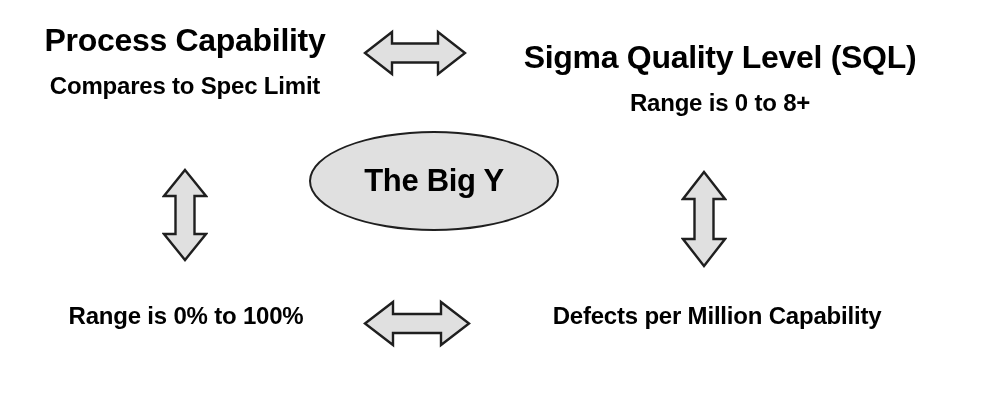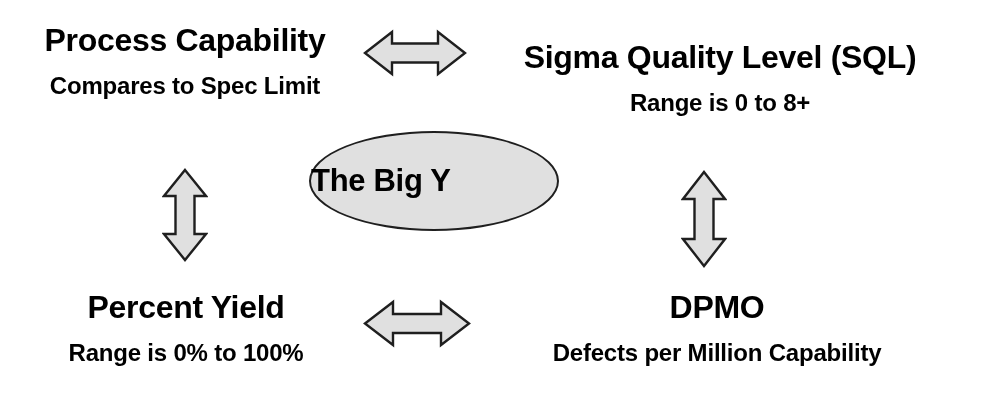--- a/index.html
+++ b/index.html
@@ -27,21 +27,21 @@
   .node .sub{
     font-size:24px;font-weight:bold;line-height:1.22;margin:12px;
     letter-spacing:-0.2px;
   }
   .arrow{position:absolute;display:block;}
   .ellipse{
     position:absolute;left:309px;top:131px;width:250px;height:100px;
     background:var(--shape-fill);
     border:2px solid var(--shape-stroke);
     border-radius:50%;
-    display:flex;align-items:center;
+    display:flex;align-items:center;justify-content:center;
     box-sizing:border-box;
   }
   .ellipse .label{
     font-size:31px;font-weight:bold;color:var(--text-color);
     letter-spacing:-0.3px;
   }
   
   .node-tl{left:20px;top:22px;width:330px;}
   .node-tr{left:500px;top:39px;width:440px;}
   .node-bl{left:20px;top:289px;width:332px;}
@@ -56,26 +56,24 @@
     <div class="title">Process Capability</div>
     <div class="sub">Compares to Spec Limit</div>
   </div>
 
   <div class="node node-tr">
     <div class="title">Sigma Quality Level (SQL)</div>
     <div class="sub">Range is 0 to 8+</div>
   </div>
 
   <div class="node node-bl">
-    <div class="title">Percent Yield</div>
     <div class="sub">Range is 0% to 100%</div>
   </div>
 
   <div class="node node-br">
-    <div class="title">DPMO</div>
     <div class="sub">Defects per Million Capability</div>
   </div>
 
   <div class="ellipse">
     <span class="label">The Big Y</span>
   </div>
 
   <svg class="arrow" style="left:363px;top:29px;" width="104" height="48" viewBox="0 0 104 48">
     <polygon points="2,24 29,3 29,14.5 75,14.5 75,3 102,24 75,45 75,33.5 29,33.5 29,45" style="fill:var(--shape-fill);stroke:var(--shape-stroke);stroke-width:2.4;stroke-linejoin:miter;"></polygon>
   </svg>

